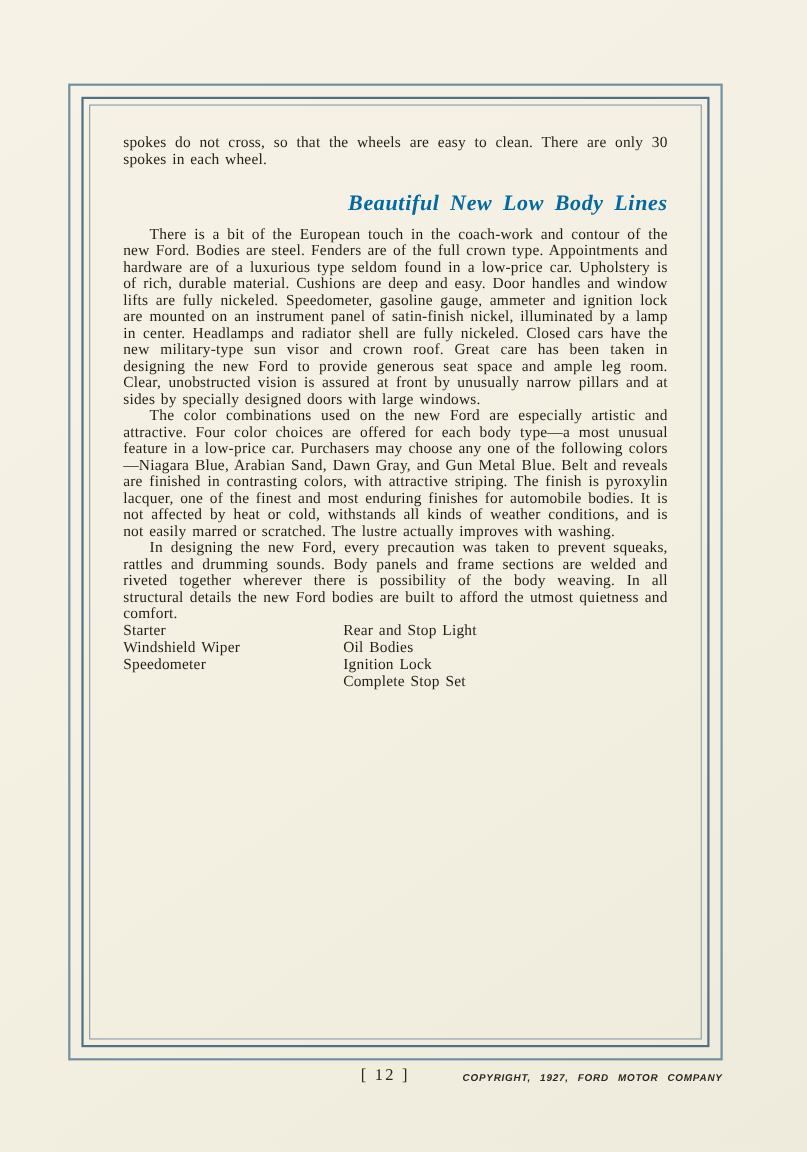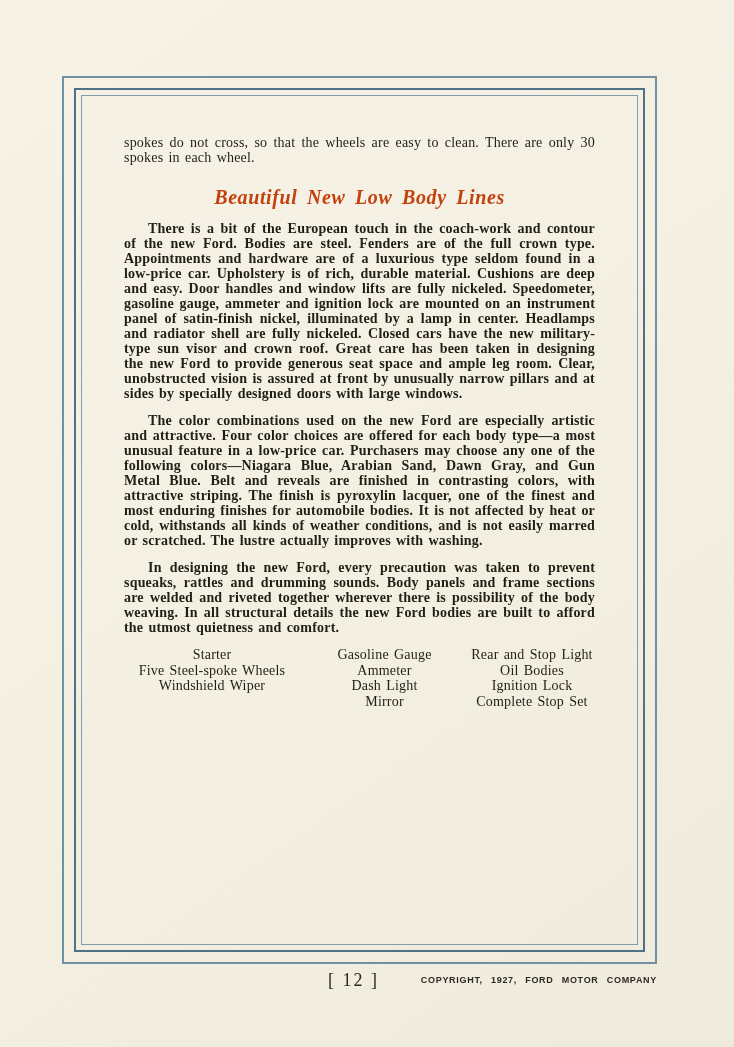--- a/index.html
+++ b/index.html
@@ -45,73 +45,72 @@
     inset: 0;
     padding: 27px 30px 0 30px;
     box-sizing: border-box;
     font-size: 14px;
     line-height: 15px;
     letter-spacing: 0.2px;
     word-spacing: 1.5px;
   }
 
   p.body-text {
-    margin: 12px;
+    margin: 0;
     text-align: justify;
   }
   p.indent {
     text-indent: 24px;
-    font-weight: bold;
   }
 
   h2.section-heading {
     margin: 20px 0 9px 0;
-    text-align: center;
+    text-align: right;
     font-style: italic;
     font-weight: bold;
     font-size: 20px;
     line-height: 24px;
     letter-spacing: 0.6px;
     word-spacing: 4px;
-    color: #c2410c;
+    color: #0369a1;
   }
   h2.equipment-heading {
     font-size: 21px;
     margin: 20px 0 8px 0;
   }
 
   .equipment-grid {
     display: grid;
     grid-template-columns: 200px 145px auto;
     margin: 0;
-    text-align: center;
   }
   .eq-item {
     line-height: 15.5px;
     white-space: nowrap;
   }
 
   .footer-page-number {
     position: absolute;
     left: 328px;
     top: 970px;
-    font-size: 18px;
+    font-size: 15px;
     letter-spacing: 2px;
     color: #2a2620;
   }
   .footer-copyright {
     position: absolute;
     right: 77px;
     top: 975px;
     font-family: "Liberation Sans", sans-serif;
     font-size: 9px;
     font-weight: bold;
     letter-spacing: 0.7px;
     word-spacing: 5px;
     color: #2c2822;
+    font-style: italic;
   }
 </style>
 </head>
 <body>
 
 <div class="frame-outer">
   <div class="frame-middle">
     <div class="frame-inner">
       <div class="content">
 
@@ -121,28 +120,22 @@
         <p class="body-text indent">There is a bit of the European touch in the coach-work and contour of the new Ford. Bodies are steel. Fenders are of the full crown type. Appointments and hardware are of a luxurious type seldom found in a low-price car. Upholstery is of rich, durable material. Cushions are deep and easy. Door handles and window lifts are fully nickeled. Speedometer, gasoline gauge, ammeter and ignition lock are mounted on an instrument panel of satin-finish nickel, illuminated by a lamp in center. Headlamps and radiator shell are fully nickeled. Closed cars have the new military-type sun visor and crown roof. Great care has been taken in designing the new Ford to provide generous seat space and ample leg room. Clear, unobstructed vision is assured at front by unusually narrow pillars and at sides by specially designed doors with large windows.</p>
 
         <p class="body-text indent">The color combinations used on the new Ford are especially artistic and attractive. Four color choices are offered for each body type—a most unusual feature in a low-price car. Purchasers may choose any one of the following colors—Niagara Blue, Arabian Sand, Dawn Gray, and Gun Metal Blue. Belt and reveals are finished in contrasting colors, with attractive striping. The finish is pyroxylin lacquer, one of the finest and most enduring finishes for automobile bodies. It is not affected by heat or cold, withstands all kinds of weather conditions, and is not easily marred or scratched. The lustre actually improves with washing.</p>
 
         <p class="body-text indent">In designing the new Ford, every precaution was taken to prevent squeaks, rattles and drumming sounds. Body panels and frame sections are welded and riveted together wherever there is possibility of the body weaving. In all structural details the new Ford bodies are built to afford the utmost quietness and comfort.</p>
 
 
         <div class="equipment-grid">
           <div class="eq-col">
             <div class="eq-item">Starter</div>
-            <div class="eq-item">Five Steel-spoke Wheels</div>
             <div class="eq-item">Windshield Wiper</div>
-          </div>
-          <div class="eq-col">
-            <div class="eq-item">Gasoline Gauge</div>
-            <div class="eq-item">Ammeter</div>
-            <div class="eq-item">Dash Light</div>
-            <div class="eq-item">Mirror</div>
+            <div class="eq-item">Speedometer</div>
           </div>
           <div class="eq-col">
             <div class="eq-item">Rear and Stop Light</div>
             <div class="eq-item">Oil Bodies</div>
             <div class="eq-item">Ignition Lock</div>
             <div class="eq-item">Complete Stop Set</div>
           </div>
         </div>
 
       </div>

